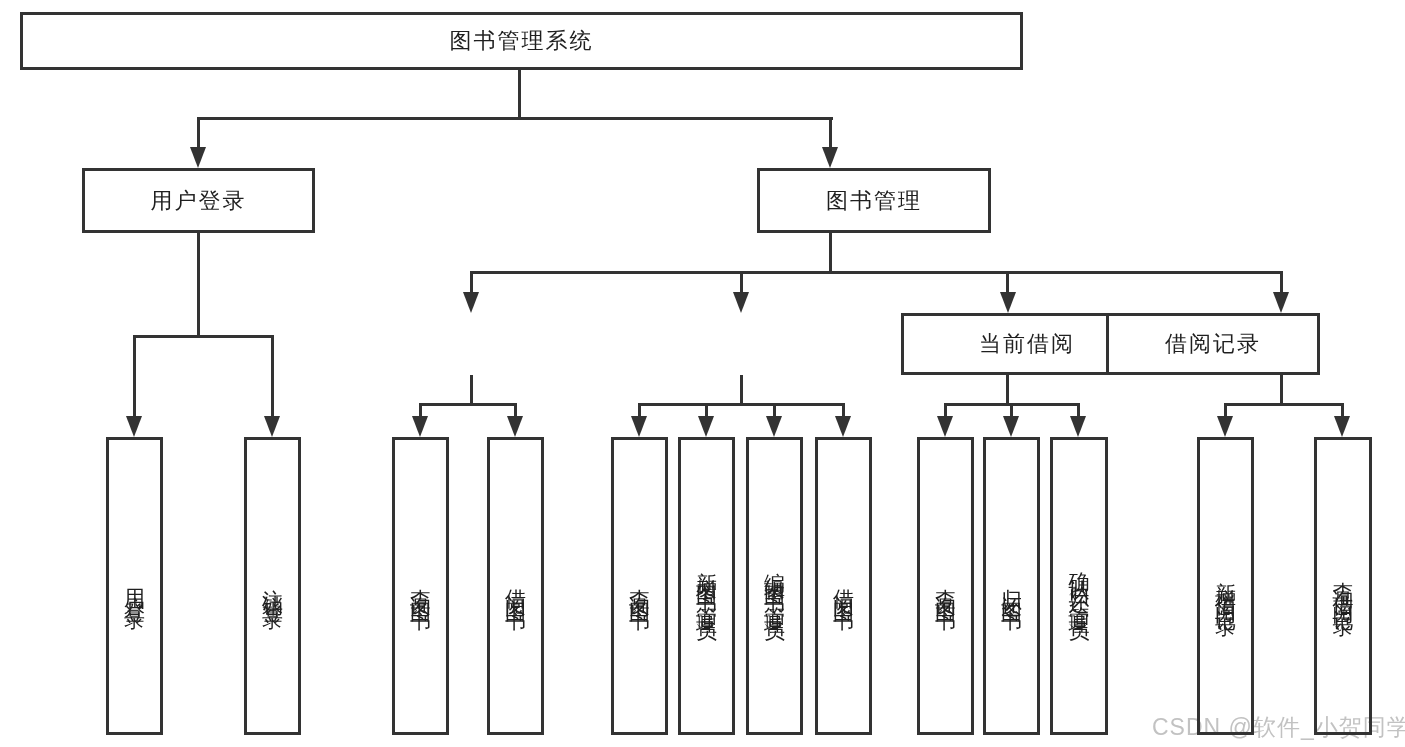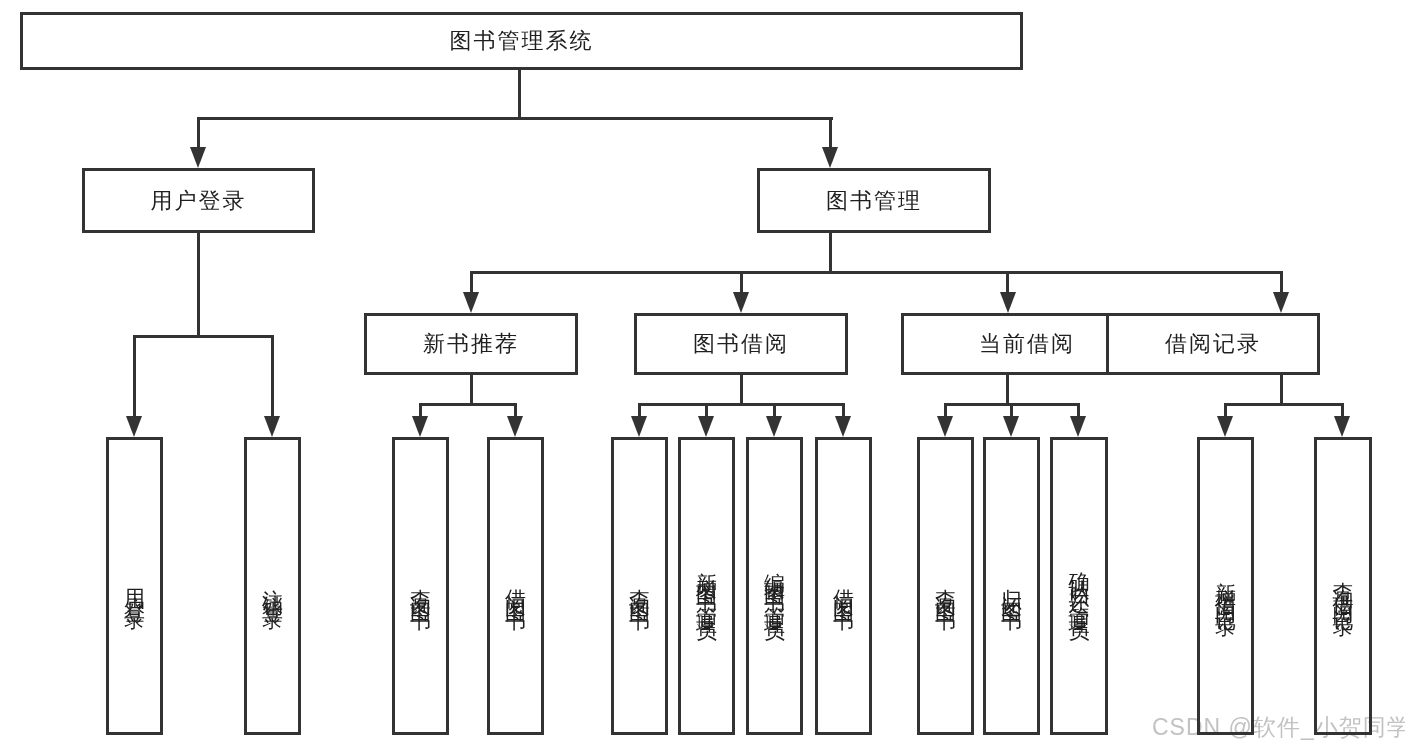--- a/index.html
+++ b/index.html
@@ -84,26 +84,20 @@
   <div class="hl" style="left:470px; top:271px; width:813px;"></div>
   <div class="vl" style="left:470px; top:271px; height:24px;"></div>
   <div class="ah" style="left:463px; top:292px;"></div>
   <div class="vl" style="left:740px; top:271px; height:24px;"></div>
   <div class="ah" style="left:733px; top:292px;"></div>
   <div class="vl" style="left:1006px; top:271px; height:24px;"></div>
   <div class="ah" style="left:1000px; top:292px;"></div>
   <div class="vl" style="left:1280px; top:271px; height:24px;"></div>
   <div class="ah" style="left:1273px; top:292px;"></div>
 
-  <div class="box hnode" style="left:364px; top:313px; width:214px; height:62px;">
-    <span>新书推荐</span>
-  </div>
-  <div class="box hnode" style="left:634px; top:313px; width:214px; height:62px;">
-    <span>图书借阅</span>
-  </div>
   <div class="box hnode" style="left:901px; top:313px; width:252px; height:62px;">
     <span>当前借阅</span>
   </div>
   <div class="box hnode" style="left:1106px; top:313px; width:214px; height:62px;">
     <span>借阅记录</span>
   </div>
 
   <div class="vl" style="left:470px; top:375px; height:31px;"></div>
   <div class="hl" style="left:419px; top:403px; width:98px;"></div>
   <div class="vl" style="left:419px; top:403px; height:20px;"></div>

